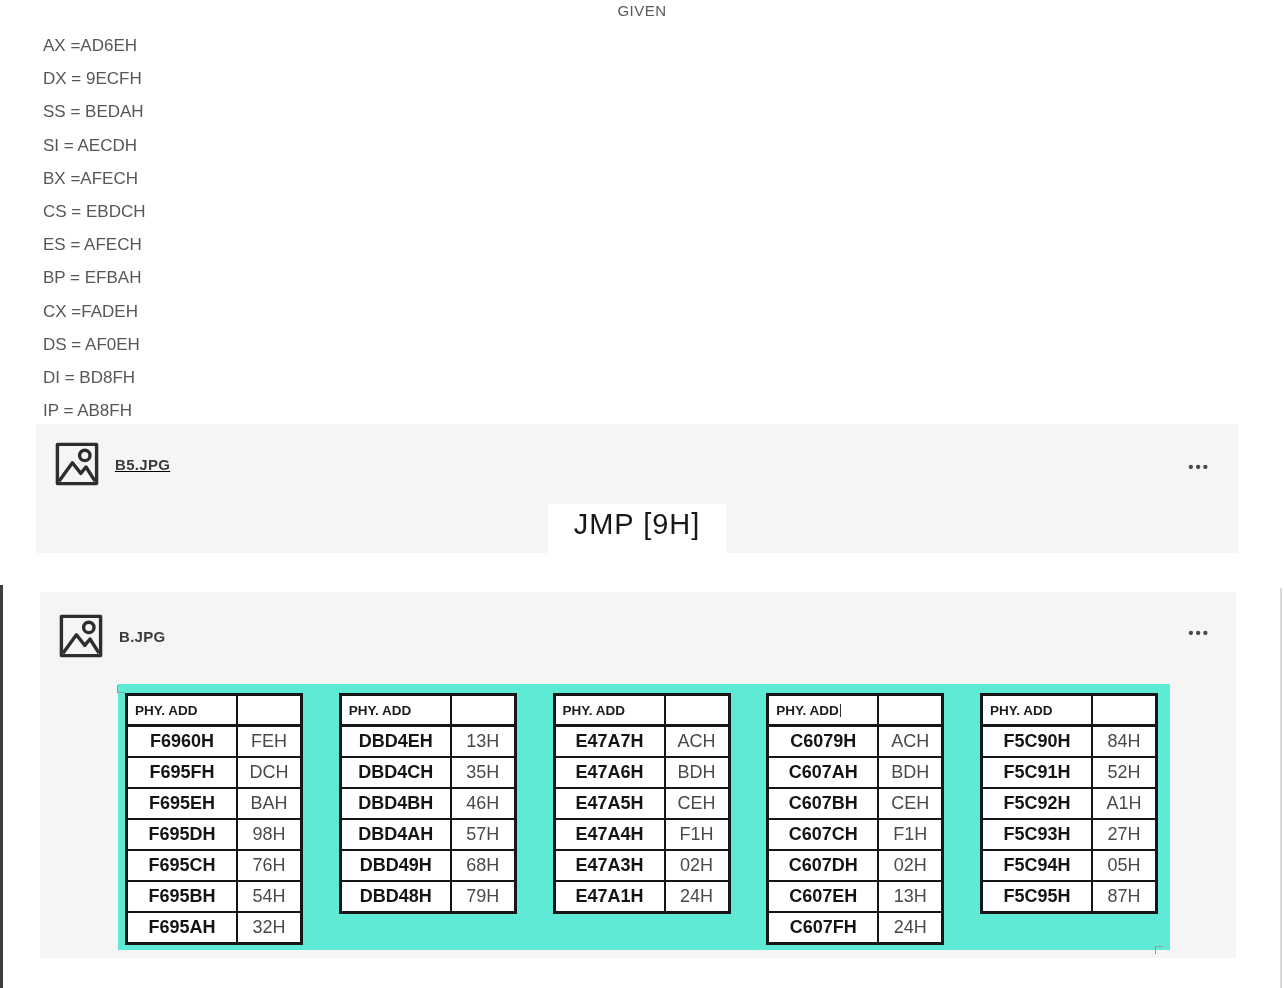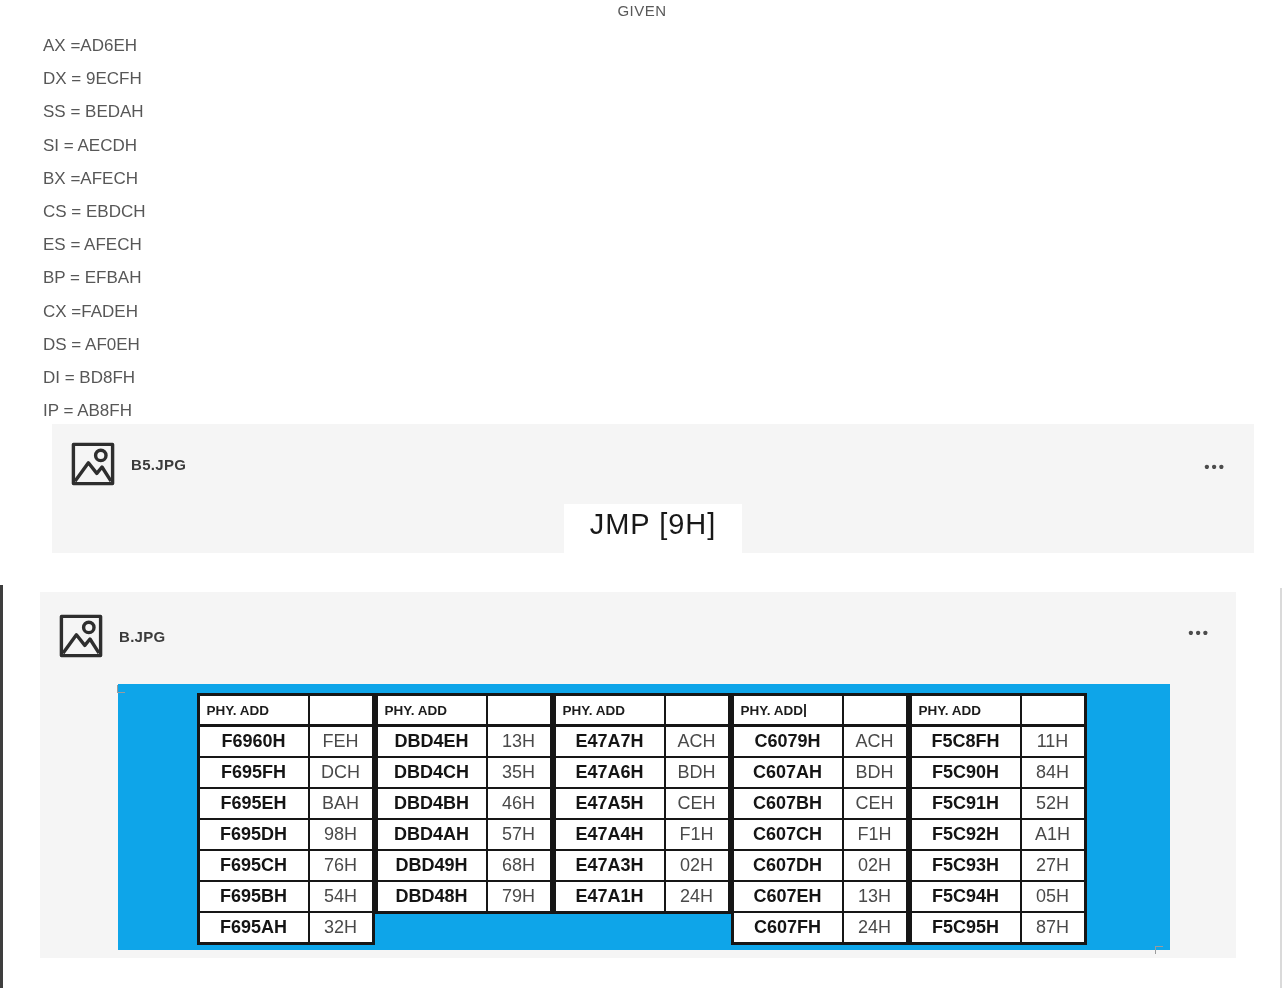--- a/index.html
+++ b/index.html
@@ -13,42 +13,42 @@
     font-size:15px;color:#595959;letter-spacing:.5px;
   }
   
   .registers{
     position:absolute;left:43px;top:29px;margin:0;padding:0;list-style:none;
     font-size:17px;color:#575757;
   }
   .registers li{height:33.2px;line-height:33.2px;white-space:pre;}
   
   .card{position:absolute;background:#f5f5f5;}
-  .card-b5{left:52px;top:424px;width:1202px;height:129px;}
+  .card-b5{left:36px;top:424px;width:1202px;height:129px;text-decoration:underline;}
   .card-b{left:40px;top:592px;width:1196px;height:366px;}
   .card-head{display:flex;align-items:center;padding:16px 0 0 17px;}
   .card-b .card-head{padding-top:20px;}
   .att-icon{width:48px;height:48px;flex:0 0 48px;display:inline-block;}
   .fname{margin-left:14px;font-size:15px;font-weight:bold;color:#3b3b3b;letter-spacing:.3px;}
   .more{
     position:absolute;background:none;border:none;cursor:pointer;
     font-size:15px;letter-spacing:2px;color:#4c4c4c;font-weight:bold;padding:2px 4px;
   }
   .card-b5 .more{right:24px;top:32px;}
   .card-b .more{right:22px;top:30px;}
   
   .jmp-row{position:absolute;left:0;right:0;bottom:0;display:flex;justify-content:center;}
   .jmp-box{
     background:#ffffff;padding:4px 26px 12px;font-size:29px;color:#181818;
     font-family:"Liberation Sans",sans-serif;letter-spacing:1px;
   }
   
   .img-area{
-    position:absolute;left:78px;top:92px;width:1052px;height:266px;background:#0ea5e9;
-    display:flex;justify-content:center;box-sizing:border-box;
+    position:absolute;left:78px;top:92px;width:1052px;height:266px;background:#5eead4;
+    display:flex;justify-content:space-between;box-sizing:border-box;
     padding:9px 12px 0 7px;
   }
   .ptable{border-collapse:collapse;border:3px solid #161616;background:#fff;table-layout:fixed;align-self:flex-start;}
   .ptable th,.ptable td{border:2px solid #161616;overflow:hidden;}
   .ptable thead th{border-bottom:3px solid #161616;}
   .h-addr{width:100px;height:26px;font-size:13.5px;font-weight:bold;color:#1c1c1c;text-align:left;padding-left:7px;}
   .h-val{width:60px;}
   .ptable td{height:27px;text-align:center;font-size:18px;line-height:27px;}
   td.addr{font-weight:bold;color:#141414;}
   td.val{color:#494949;}
@@ -308,24 +308,20 @@
 
       <table class="ptable">
         <thead>
           <tr>
             <th class="h-addr">PHY. ADD</th>
             <th class="h-val"></th>
           </tr>
         </thead>
         <tbody>
 
-            <tr>
-              <td class="addr">F5C8FH</td>
-              <td class="val">11H</td>
-            </tr>
 
             <tr>
               <td class="addr">F5C90H</td>
               <td class="val">84H</td>
             </tr>
 
             <tr>
               <td class="addr">F5C91H</td>
               <td class="val">52H</td>
             </tr>

